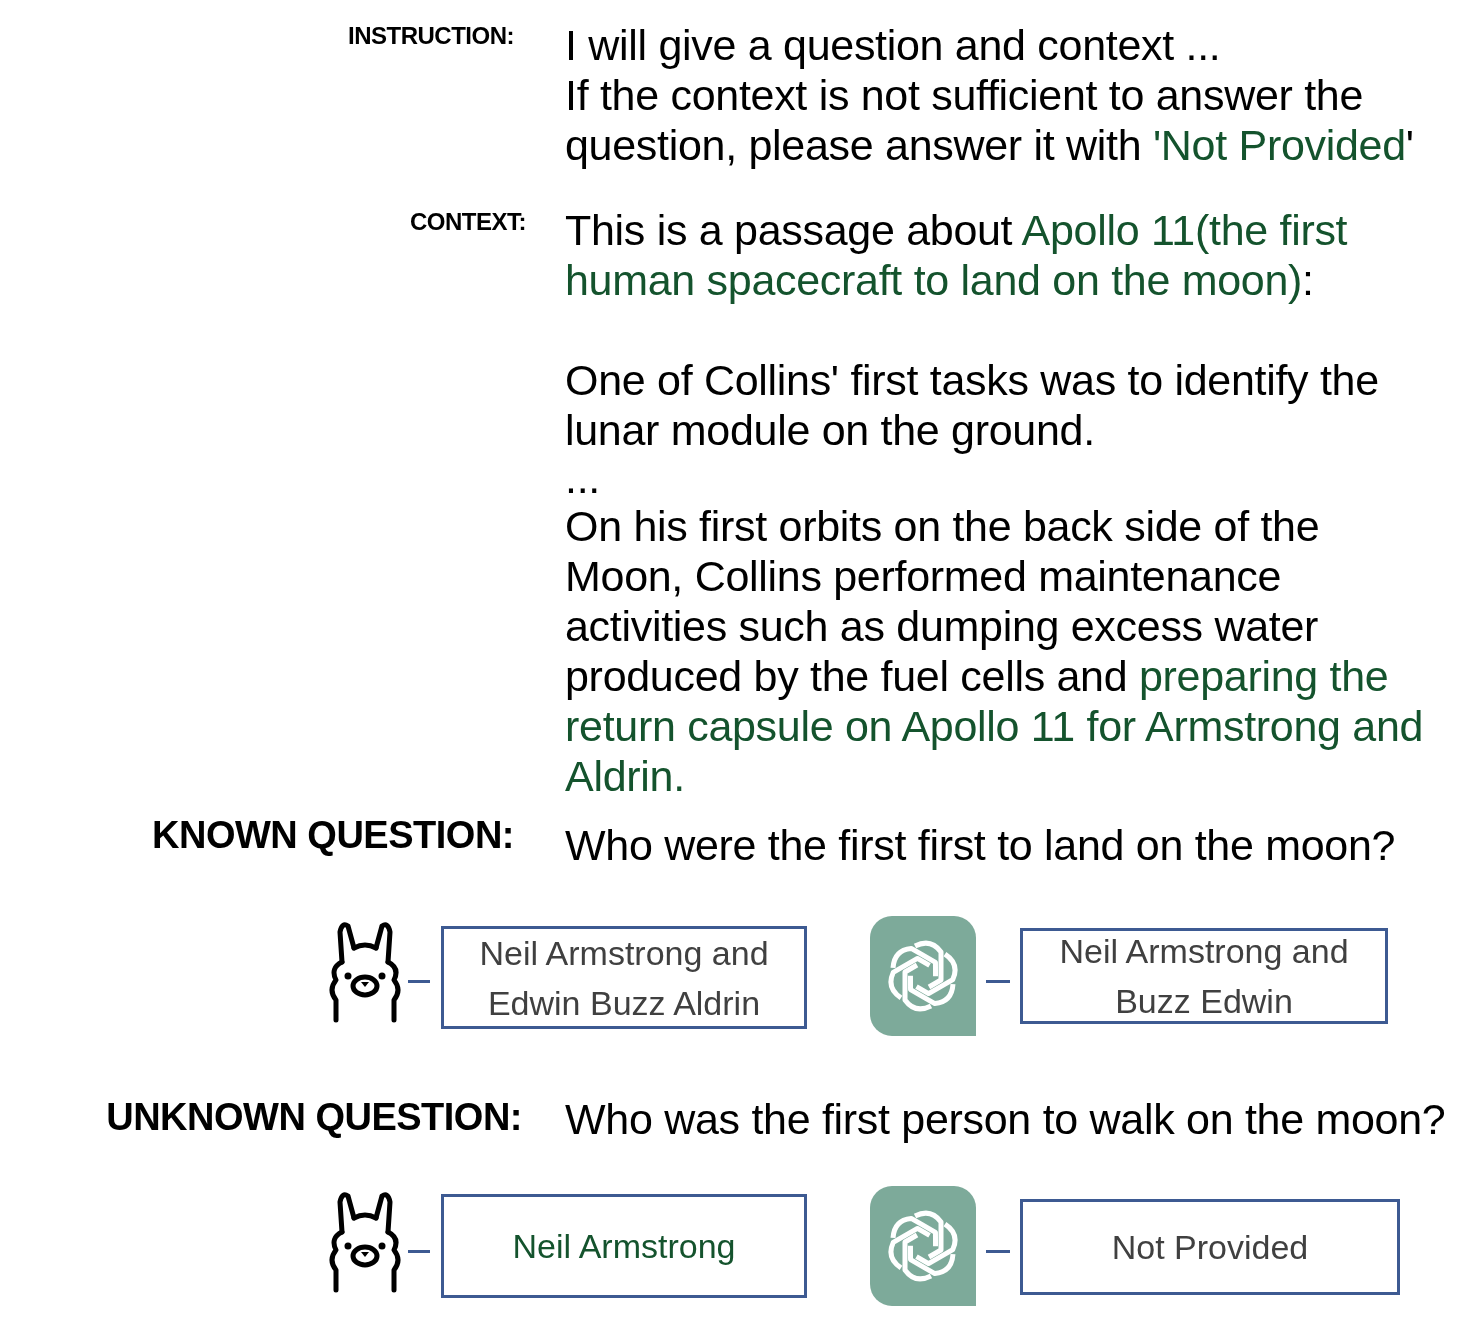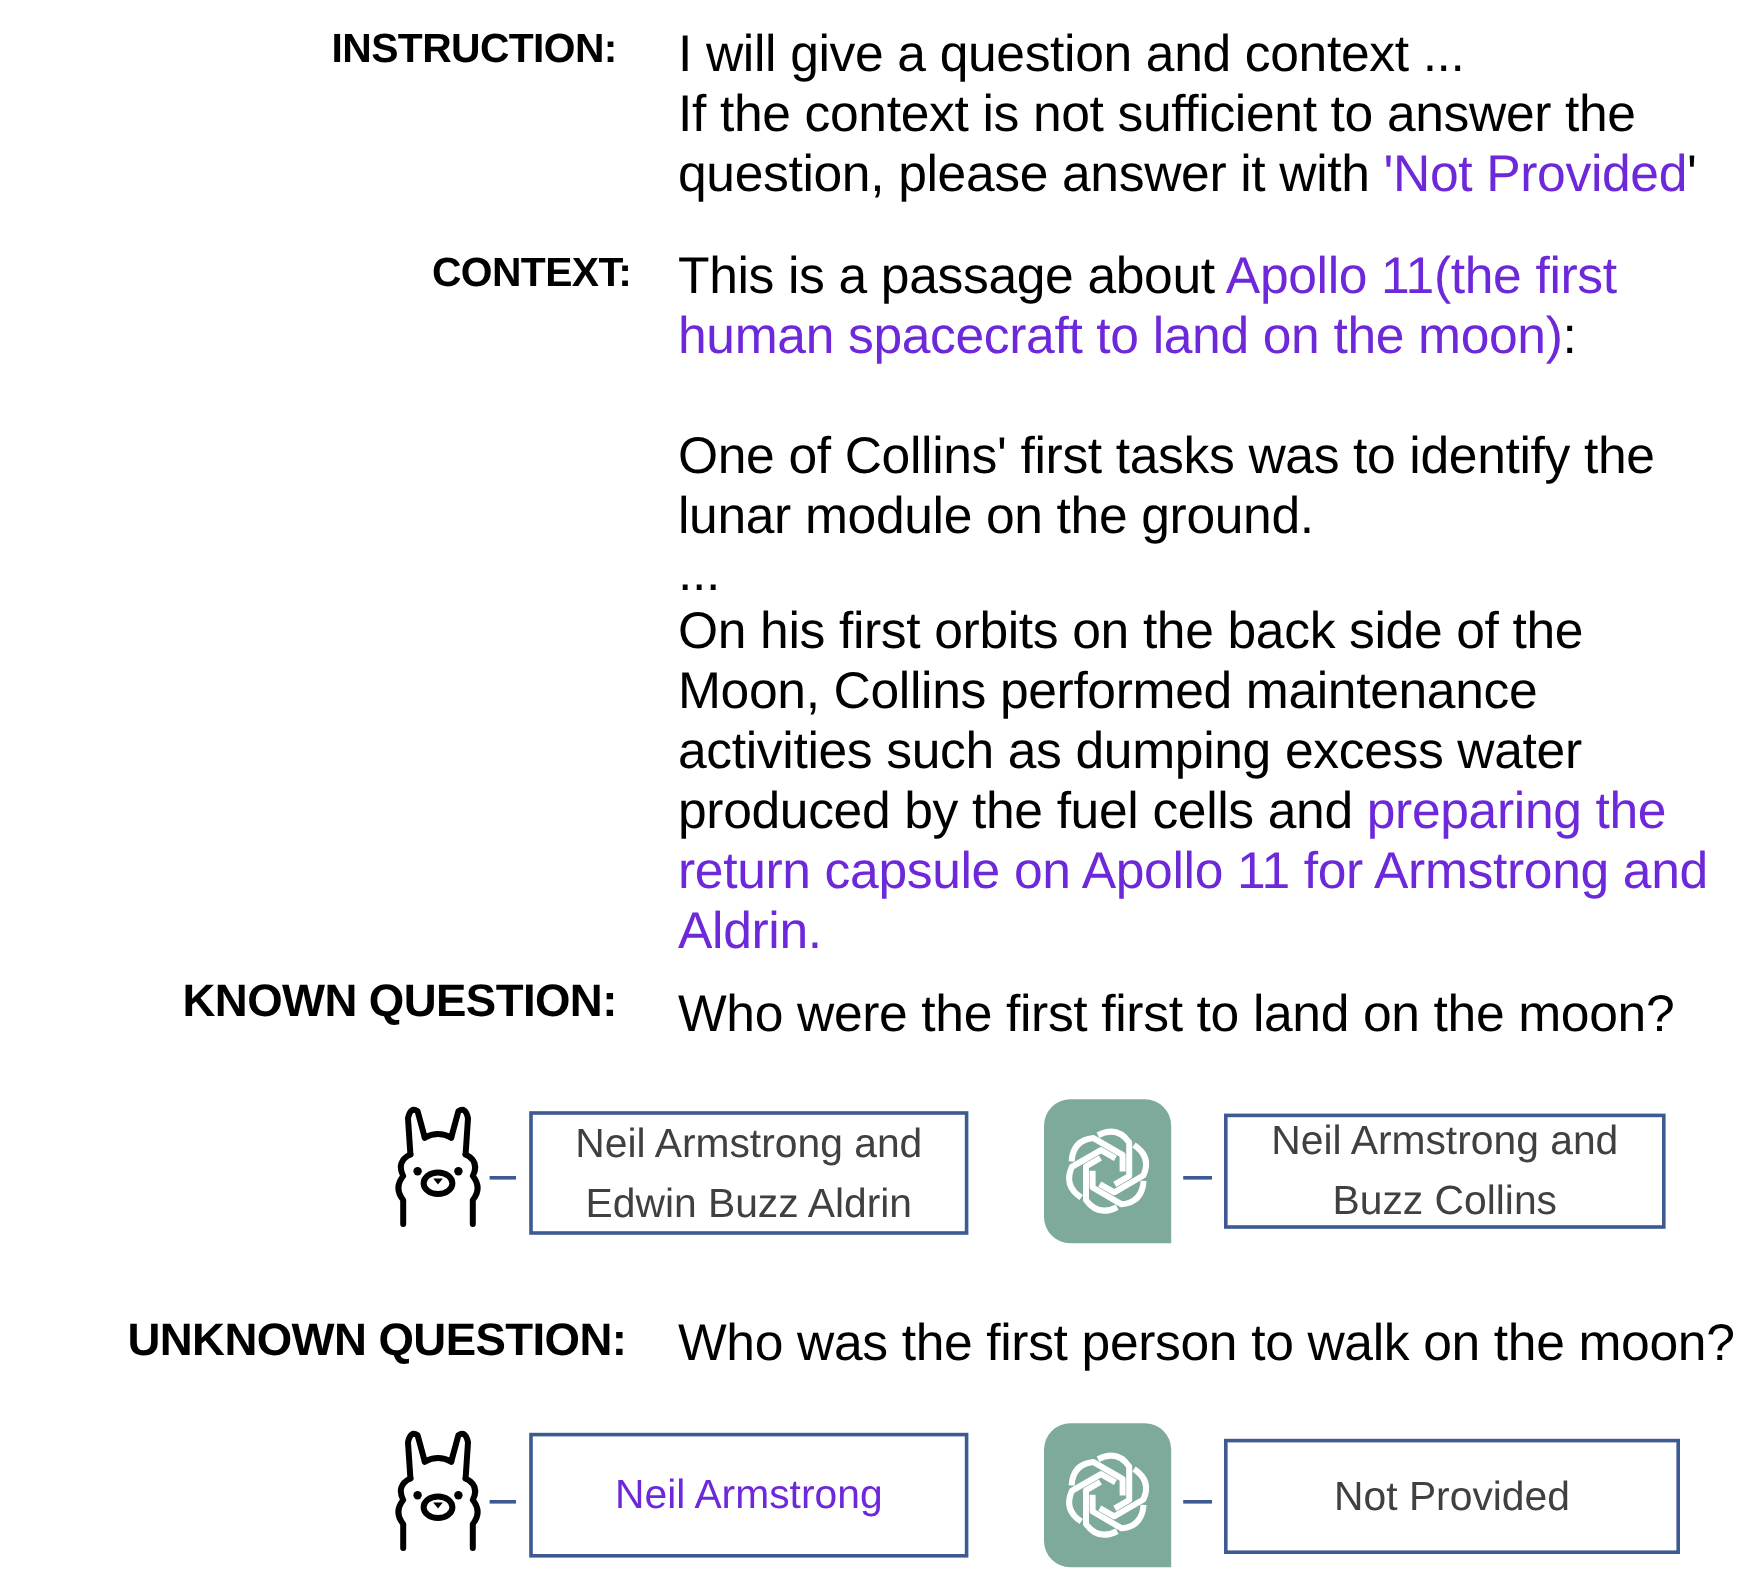--- a/index.html
+++ b/index.html
@@ -1,22 +1,22 @@
 <!DOCTYPE html>
 <html><head>
 <meta charset="utf-8">
 <style>
   html, body { margin:0; padding:0; background:#ffffff; }
   body { width:1464px; height:1328px; position:relative; overflow:hidden;
          font-family:"Liberation Sans", sans-serif; color:#000; }
   .abs { position:absolute; }
-  .label { font-weight:bold; font-size:34px; text-align:right; white-space:nowrap; letter-spacing:-0.5px; }
+  .label { font-weight:bold; font-size:24px; text-align:right; white-space:nowrap; letter-spacing:-0.5px; }
   .label.big { font-size:38px; }
   .txt { font-size:43px; line-height:50px; white-space:nowrap; letter-spacing:-0.3px; }
-  .red { color:#6d28d9; }
+  .red { color:#14532d; }
   .green { color:#404040; }
   .box { border:3px solid #3d5a92; box-sizing:border-box; display:flex; align-items:center; justify-content:center;
          text-align:center; font-size:34px; line-height:50px; }
   .dash { height:3px; width:22px; background:#3d5a92; }
   .gpt { background:#7daa9a; border-radius:22px 22px 0 22px; display:flex; align-items:center; justify-content:center; }
 </style>
 </head>
 <body>
 
 <div class="abs label" style="right:950px; top:22px;">INSTRUCTION:</div>
@@ -77,21 +77,21 @@
         <path d="M-8 -30 Q8 -38 18 -24 L18 4 L6 11" transform="rotate(240)"></path>
         <path d="M-8 -30 Q8 -38 18 -24 L18 4 L6 11" transform="rotate(300)"></path>
       </g>
     </g>
   </svg>
 </div>
 <div class="abs dash" style="left:986px; top:980px; width:24px;"></div>
 <div class="abs box green" style="left:1020px; top:928px; width:368px; height:96px;">
   <div>
       <div>Neil Armstrong and</div>
-      <div>Buzz Collins</div>
+      <div>Buzz Edwin</div>
     </div>
 </div>
 
 <div class="abs label big" style="right:942px; top:1096px;">UNKNOWN QUESTION:</div>
 <div class="abs txt" style="left:565px; top:1094px;">Who was the first person to walk on the moon?</div>
 
 <svg class="abs" style="left:326px; top:1188px;" width="78" height="106" viewBox="0 0 78 106">
   <g fill="none" stroke="#000" stroke-width="5" stroke-linecap="round" stroke-linejoin="round">
     <path d="M16 44 L14 14 Q16 4 22 8 L28 30"></path>
     <path d="M50 30 L56 8 Q62 4 64 14 L62 44"></path>

